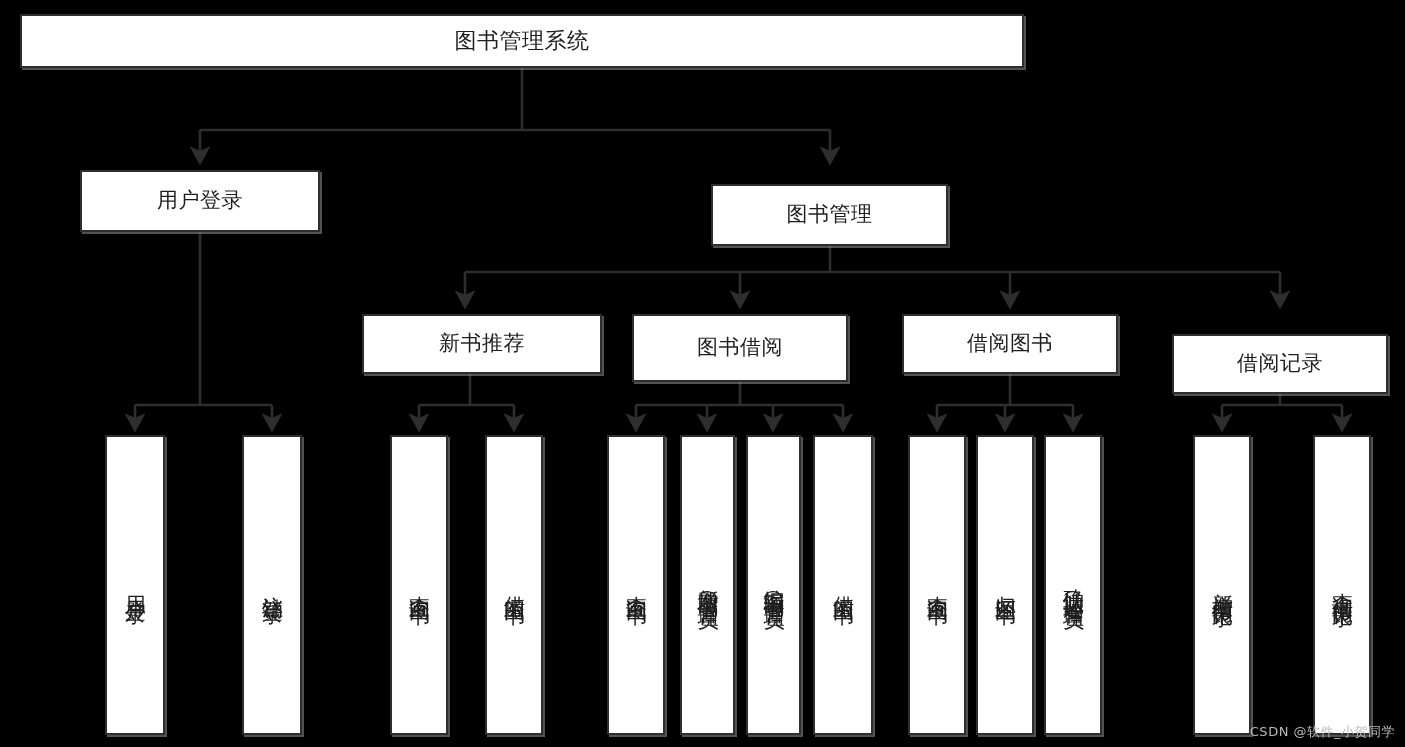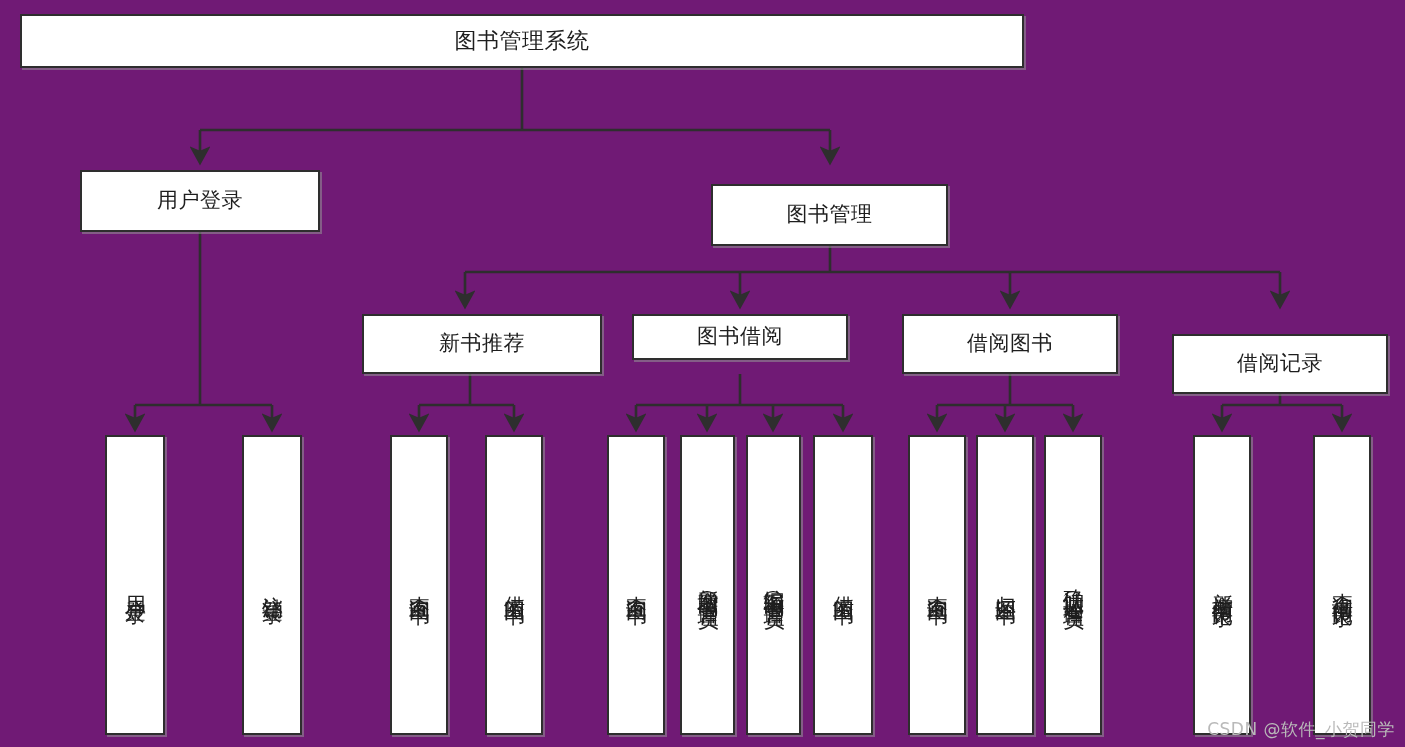--- a/index.html
+++ b/index.html
@@ -8,21 +8,21 @@
     background: #ffffff;
   }
   body {
     font-family: "DejaVu Sans", "Liberation Sans", sans-serif;
     color: #1a1a1a;
   }
   #canvas {
     position: relative;
     width: 1405px;
     height: 747px;
-    background: #701a75;
+    background: #000000;
     overflow: hidden;
   }
   #edges {
     position: absolute;
     left: 0;
     top: 0;
     width: 1405px;
     height: 747px;
     pointer-events: none;
   }
@@ -51,21 +51,21 @@
     font-size: 21px;
     letter-spacing: 3px;
     line-height: 1;
     white-space: nowrap;
   }
   .node.root .label { font-size: 22px; }
   #watermark {
     position: absolute;
     right: 10px;
     bottom: 6px;
-    font-size: 17px;
+    font-size: 13px;
     color: #b9b9b9;
     letter-spacing: 0.5px;
     z-index: 5;
     white-space: nowrap;
   }
 </style>
 </head>
 <body>
 
 <div id="canvas">
@@ -127,21 +127,21 @@
   <div class="node" style="left:80px; top:170px; width:240px; height:62px;">
     <span class="label">用户登录</span>
   </div>
   <div class="node" style="left:711px; top:184px; width:237px; height:62px;">
     <span class="label">图书管理</span>
   </div>
 
   <div class="node" style="left:362px; top:314px; width:240px; height:60px;">
     <span class="label">新书推荐</span>
   </div>
-  <div class="node" style="left:632px; top:314px; width:216px; height:46px;">
+  <div class="node" style="left:632px; top:314px; width:216px; height:68px;">
     <span class="label">图书借阅</span>
   </div>
   <div class="node" style="left:902px; top:314px; width:216px; height:60px;">
     <span class="label">借阅图书</span>
   </div>
   <div class="node" style="left:1172px; top:314px; width:216px; height:60px;margin-top:20px;">
     <span class="label">借阅记录</span>
   </div>
 
   <div class="node vertical" style="left:105px; top:435px; width:60px; height:300px;">

